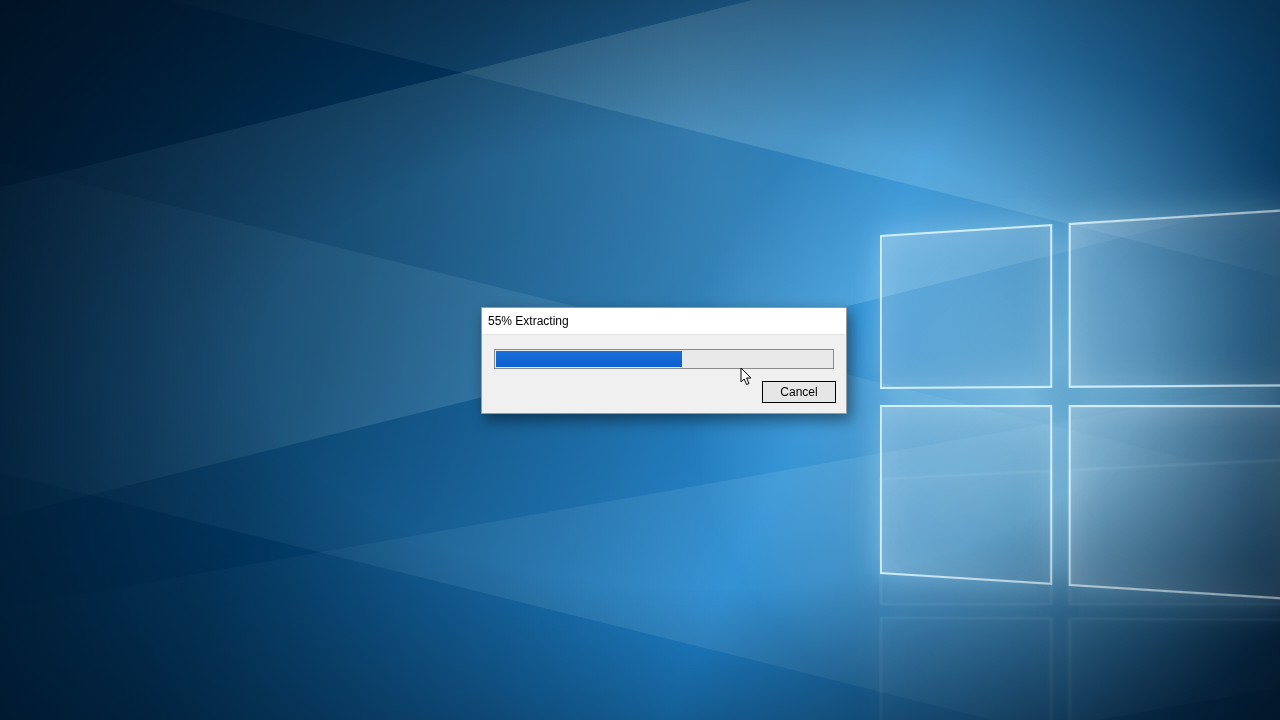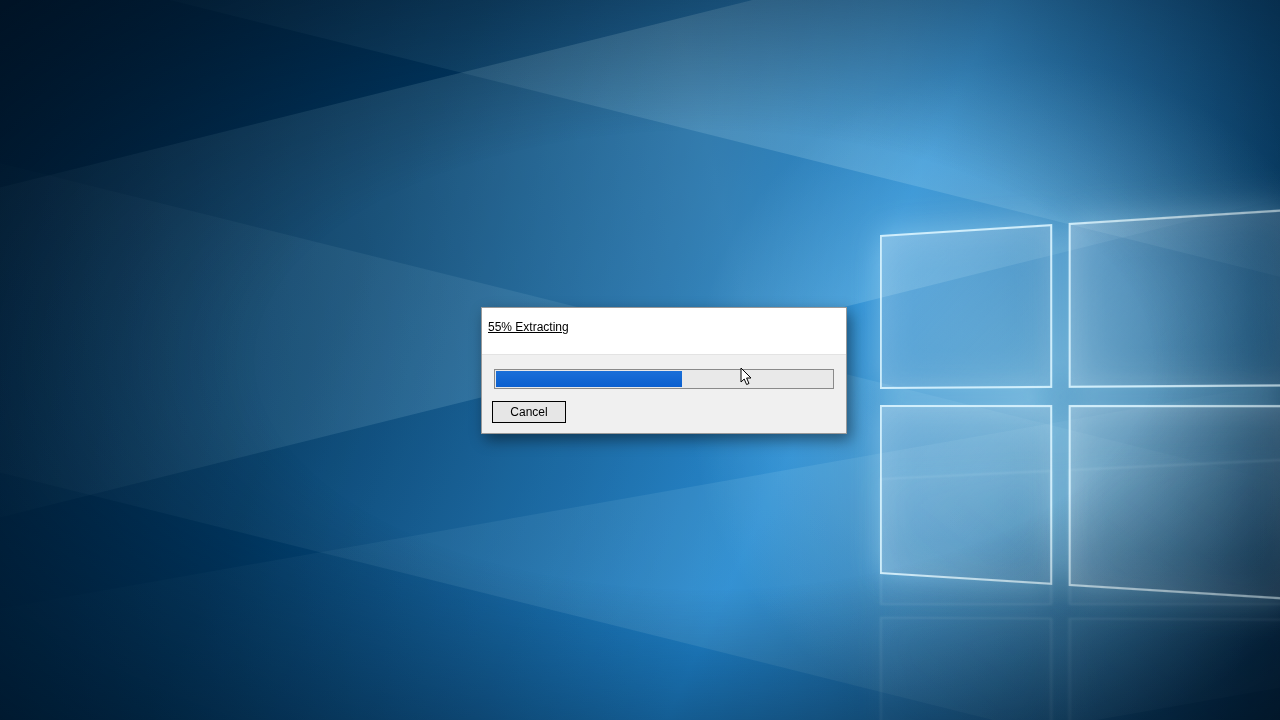--- a/index.html
+++ b/index.html
@@ -113,26 +113,25 @@
     background: #f0f0f0;
     border: 1px solid #9a9a9a;
     box-shadow: 4px 6px 14px rgba(0,0,0,.45);
     box-sizing: border-box;
   }
 
   .dialog .titlebar {
     height: 22px;
     background: #ffffff;
     display: flex;
-    align-items: flex-start;
-    padding: 12px 6px;
+    align-items: center;
+    padding: 2px 6px;
     font-size: 12px;
     color: #000;
     border-bottom: 1px solid #e3e3e3;
-    text-decoration: underline;
   }
 
   .dialog .body {
     padding: 14px 12px 12px 12px;
   }
 
   .progress-track {
     height: 20px;
     border: 1px solid #8a8a8a;
     background: #e9e9e9;
@@ -140,22 +139,22 @@
     position: relative;
   }
   .progress-fill {
     position: absolute;
     left: 1px; top: 1px; bottom: 1px;
     background: linear-gradient(#1a6fd8, #0b5fcf);
   }
 
   .dialog .footer {
     display: flex;
-    justify-content: flex-start;
-    padding: 0 10px 10px 10px;
+    justify-content: flex-end;
+    padding: 0 10px 10px 22px;
   }
 
   .btn {
     min-width: 74px;
     height: 22px;
     font-size: 12px;
     font-family: inherit;
     background: #e6e6e6;
     border: 1px solid #707070;
     outline: 1px solid #000;

